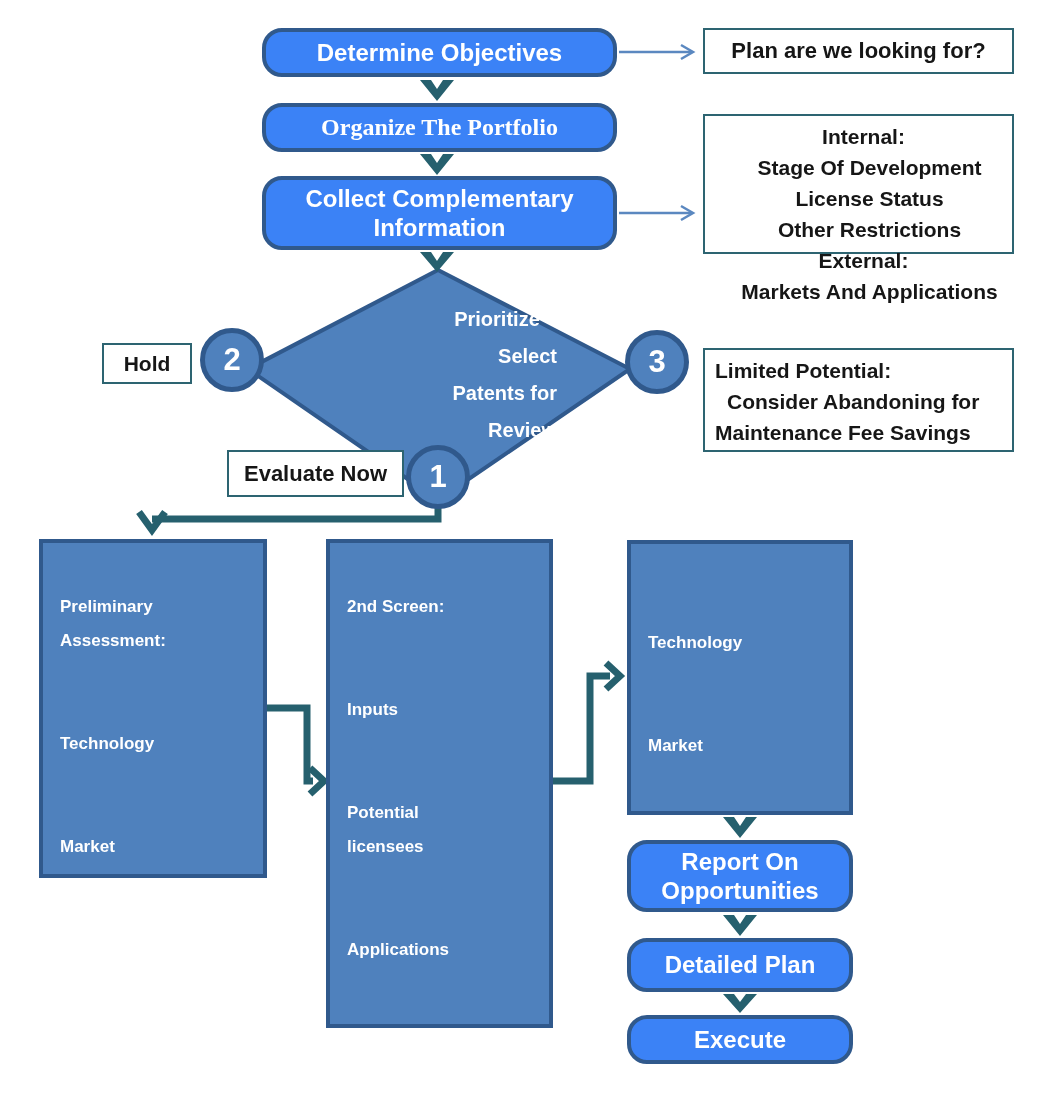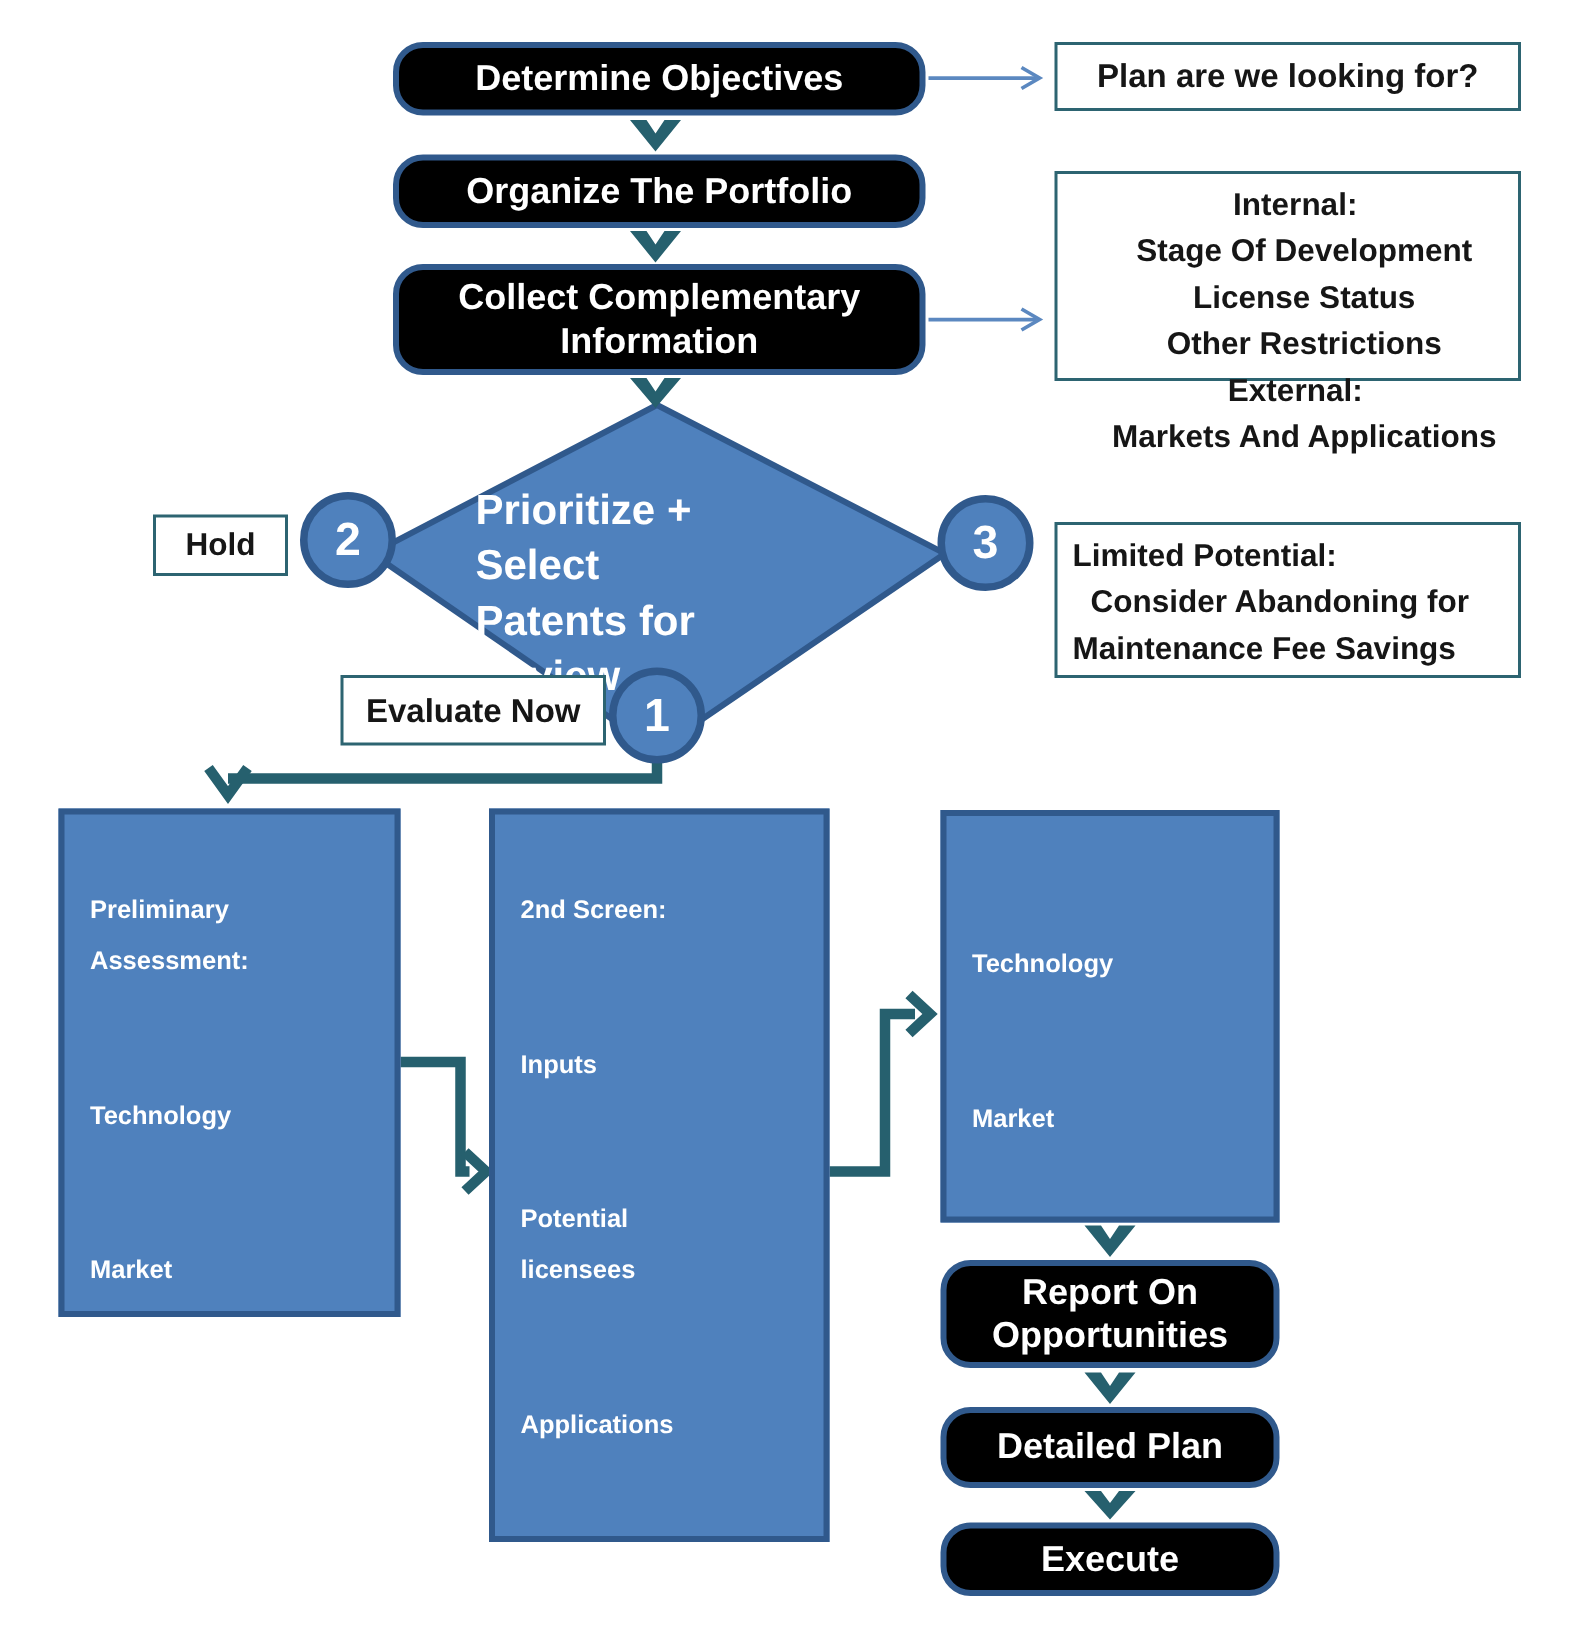--- a/index.html
+++ b/index.html
@@ -2,21 +2,21 @@
 <html><head>
 <meta charset="utf-8">
 <style>
   html,body{margin:0;padding:0;background:#ffffff;}
   .canvas{
     position:relative;width:1049px;height:1093px;background:#ffffff;
     font-family:"Liberation Sans",sans-serif;overflow:hidden;
   }
   svg.layer{position:absolute;left:0;top:0;width:1049px;height:1093px;}
   .rbox{
-    position:absolute;box-sizing:border-box;border:4px solid #30598c;background:#000000;
+    position:absolute;box-sizing:border-box;border:4px solid #30598c;background:#3b82f6;
     border-radius:20px;color:#ffffff;font-weight:bold;font-size:24px;line-height:1.22;
     display:flex;align-items:center;justify-content:center;text-align:center;white-space:pre-line;
   }
   .sqbox{
     position:absolute;box-sizing:border-box;border:4px solid #30598c;background:#4f81bd;
     color:#ffffff;font-weight:bold;font-size:17px;line-height:34px;
     padding:13px 8px 0 17px;white-space:pre-line;
   }
   .sqbox .item{margin-top:35px;}
   .note{
@@ -26,21 +26,21 @@
   .note.center{display:flex;align-items:center;justify-content:center;text-align:center;}
   .note .nline{padding-left:10px;}
   .note .nline.indent{padding-left:22px;}
   .circ{
     position:absolute;box-sizing:border-box;width:64px;height:64px;border-radius:50%;
     border:5px solid #30598c;background:#4f81bd;color:#ffffff;font-weight:bold;font-size:31px;
     display:flex;align-items:center;justify-content:center;
   }
   .dia-text{
     position:absolute;left:317px;top:301px;width:240px;height:148px;
-    color:#ffffff;font-weight:bold;font-size:28px;line-height:37px;text-align:left;margin-top:20px;
+    color:#ffffff;font-weight:bold;font-size:20px;line-height:37px;text-align:right;
   }
   .dia-text span{display:block;}
 </style>
 </head>
 <body>
 
 <div class="canvas">
 
   <svg class="layer" viewBox="0 0 1049 1093">
 
@@ -66,21 +66,21 @@
       <path d="M438,498 L438,519 L152,519"></path>
       <polyline points="139,512 152,530 165,512"></polyline>
       <path d="M267,708 L307,708 L307,781 L313,781"></path>
       <polyline points="310,768 324,781 310,794"></polyline>
       <path d="M553,781 L590,781 L590,676 L610,676"></path>
       <polyline points="606,663 620,676 606,689"></polyline>
     </g>
   </svg>
 
   <div class="rbox" style="left:262px;top:28px;width:355px;height:49px;">Determine Objectives</div>
-  <div class="rbox" style="left:262px;top:103px;width:355px;height:49px;">Organize The Portfolio</div>
+  <div class="rbox" style="left:262px;top:103px;width:355px;height:49px;font-family:Liberation Serif, serif;">Organize The Portfolio</div>
   <div class="rbox" style="left:262px;top:176px;width:355px;height:74px;">Collect Complementary
 Information</div>
 
   <div class="dia-text">
     <span>Prioritize +</span>
     <span>Select</span>
     <span>Patents for</span>
     <span>Review</span>
   </div>
 

